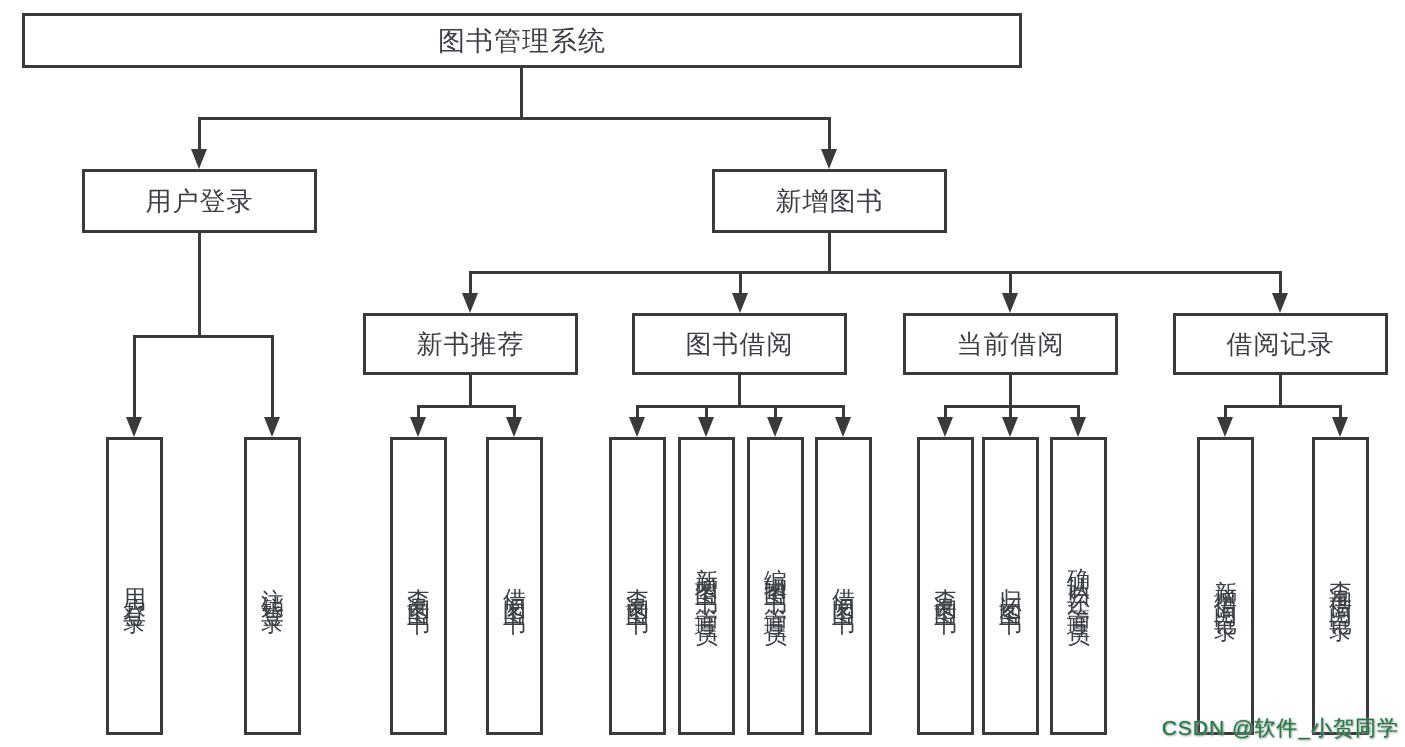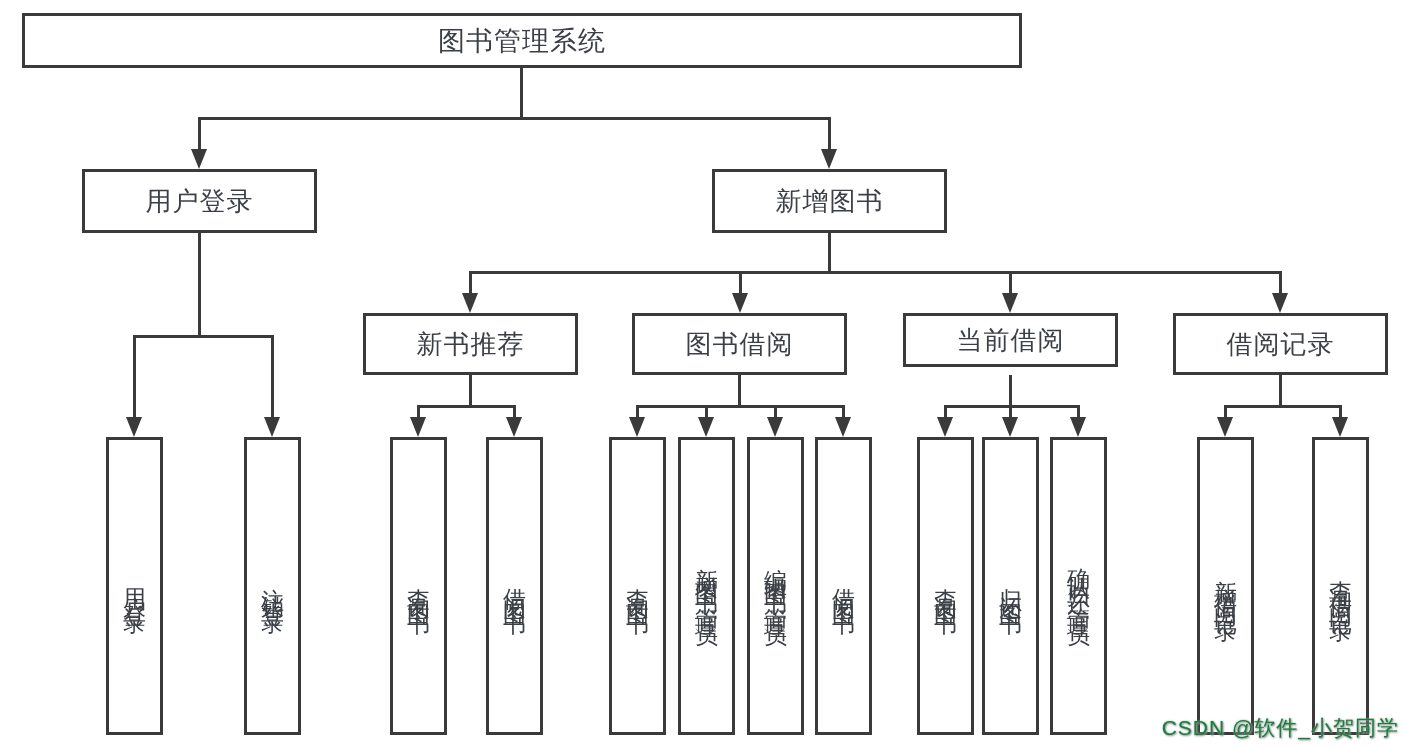--- a/index.html
+++ b/index.html
@@ -84,21 +84,21 @@
   <div class="arrow" style="left:1002px;top:293px"></div>
   <div class="vline" style="left:1279px;top:271px;height:25px"></div>
   <div class="arrow" style="left:1272px;top:293px"></div>
 
   <div class="box" style="left:363px;top:313px;width:215px;height:62px">
     <span class="hlabel">新书推荐</span>
   </div>
   <div class="box" style="left:632px;top:313px;width:215px;height:62px">
     <span class="hlabel">图书借阅</span>
   </div>
-  <div class="box" style="left:903px;top:313px;width:215px;height:54px">
+  <div class="box" style="left:903px;top:313px;width:215px;height:62px">
     <span class="hlabel">当前借阅</span>
   </div>
   <div class="box" style="left:1173px;top:313px;width:215px;height:62px">
     <span class="hlabel">借阅记录</span>
   </div>
 
   <div class="vline" style="left:469px;top:375px;height:33px"></div>
   <div class="hline" style="left:417px;top:405px;width:99px"></div>
   <div class="vline" style="left:417px;top:405px;height:14px"></div>
   <div class="arrow" style="left:410px;top:417px"></div>

